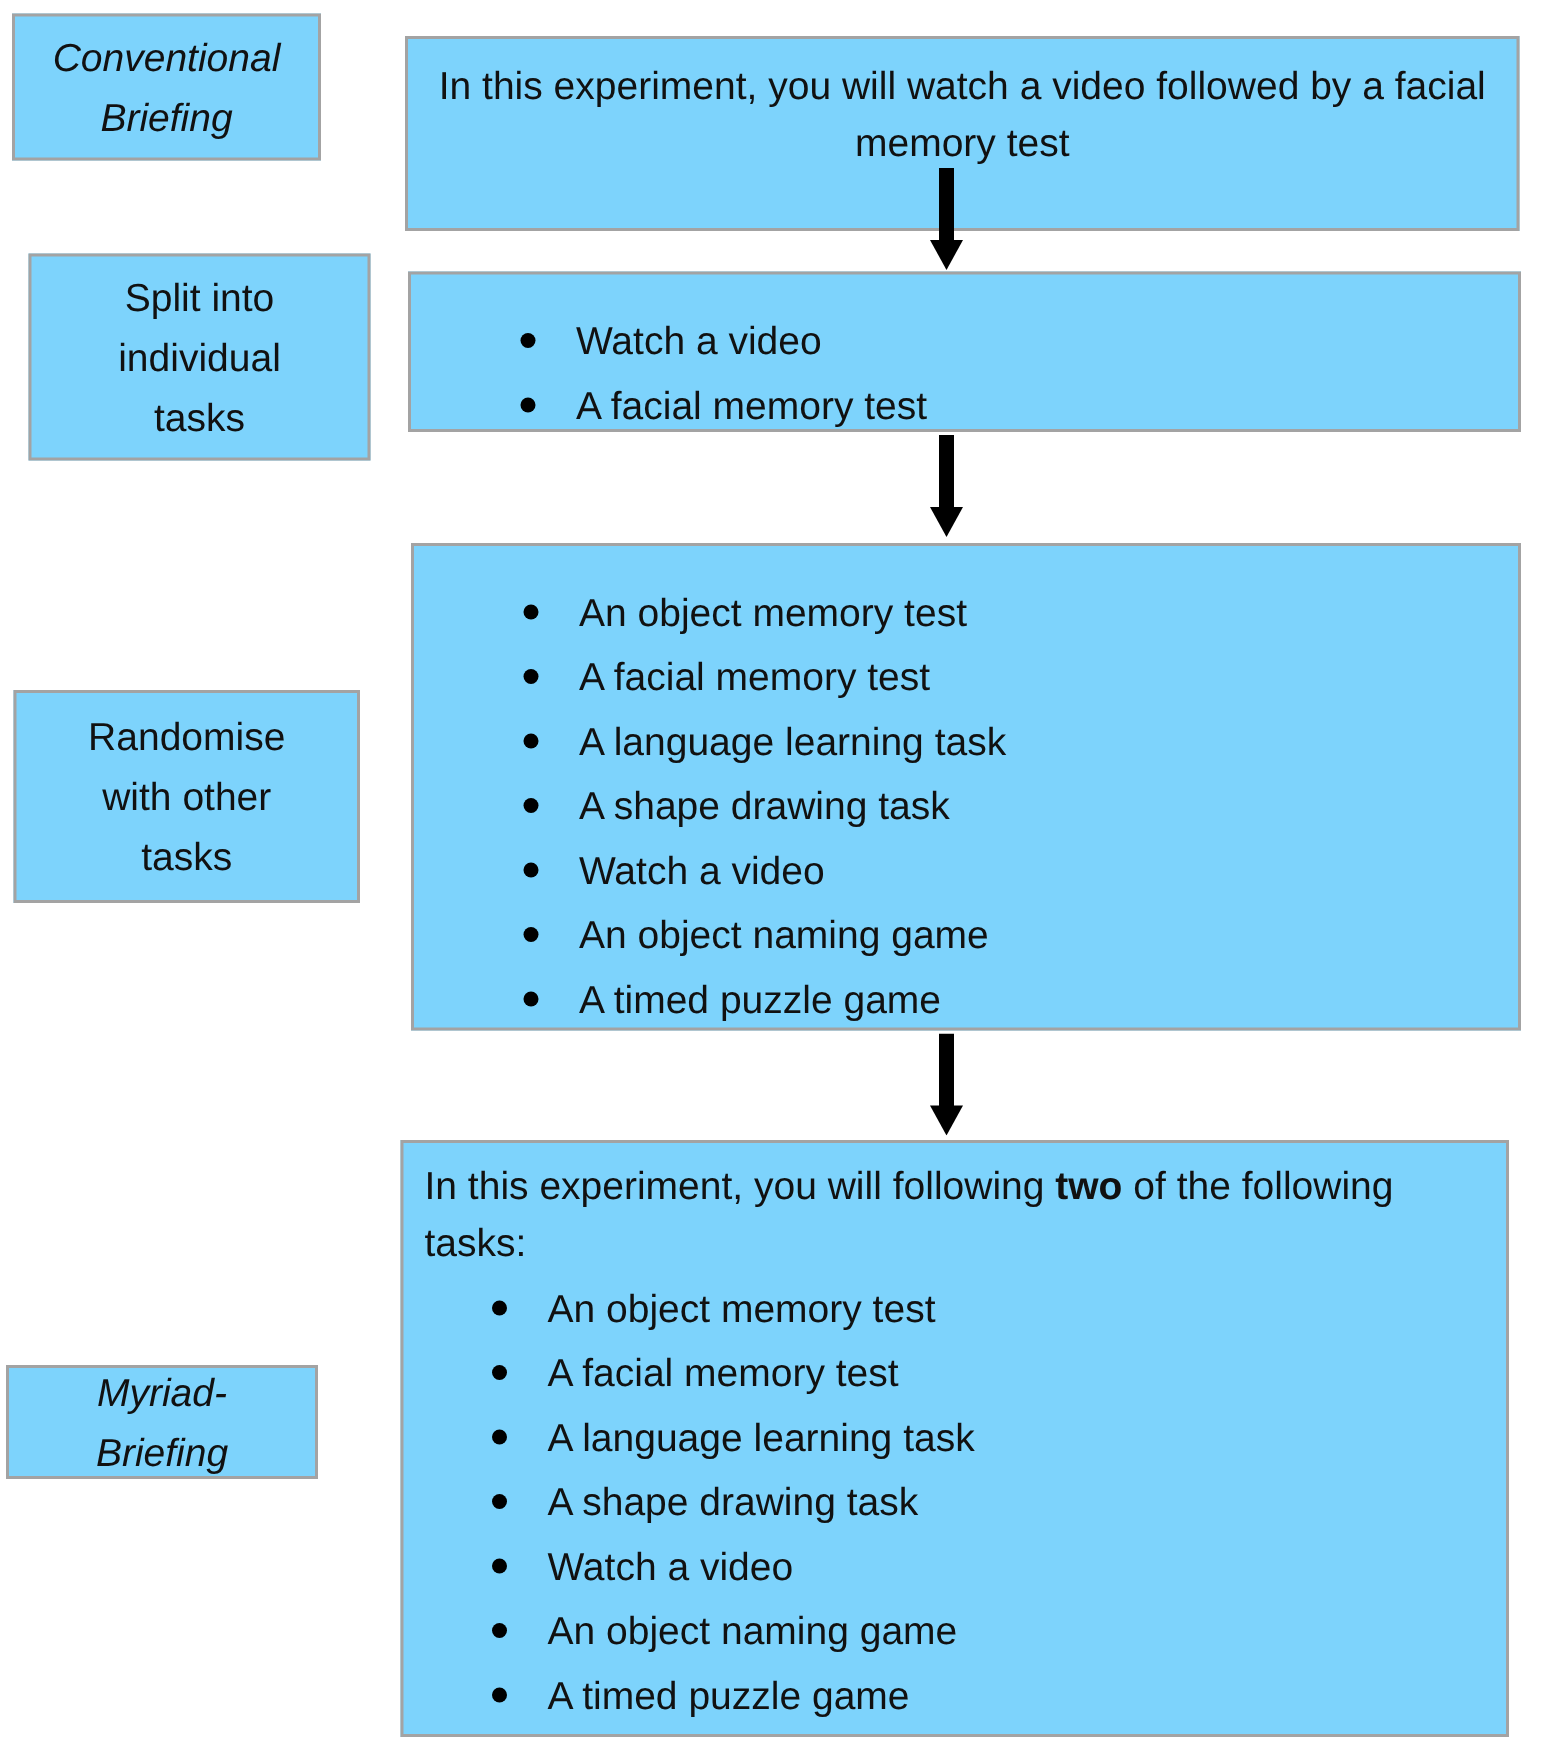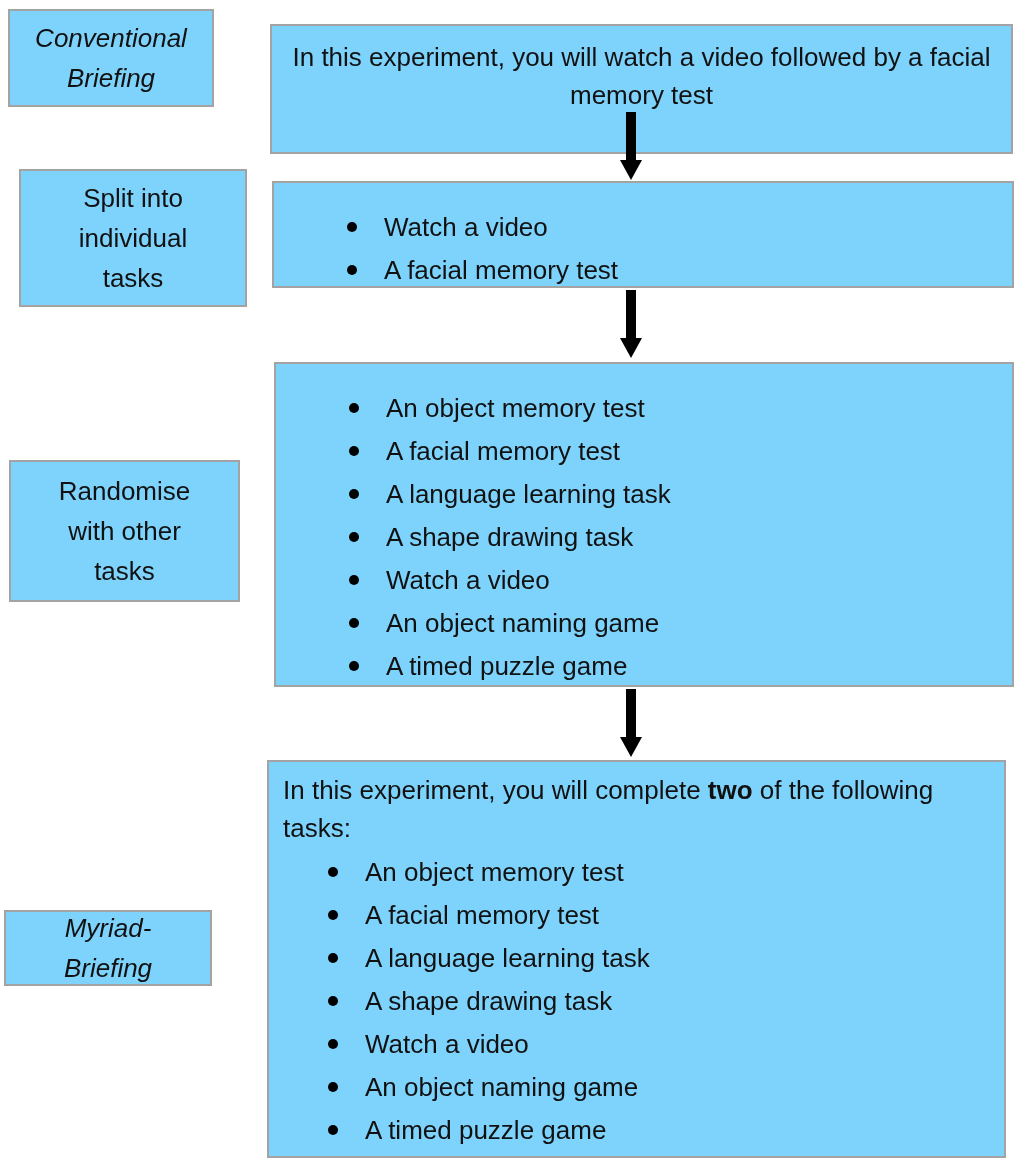--- a/index.html
+++ b/index.html
@@ -149,21 +149,21 @@
       <li>A timed puzzle game</li>
     </ul>
   </div>
 
   <svg class="arrow" id="arrow-3" viewBox="0 0 24 68">
     <rect x="7" y="0" width="10" height="50" fill="#000000"></rect>
     <polygon points="1,48 23,48 12,68" fill="#000000"></polygon>
   </svg>
 
   <div class="box" id="step-4">
-    <p class="para"><span>In this experiment, you will complete </span><b>two</b><span> of the following tasks:</span></p>
+    <p class="para"><span>In this experiment, you will following </span><b>two</b><span> of the following tasks:</span></p>
     <ul class="task-list">
       <li>An object memory test</li>
       <li>A facial memory test</li>
       <li>A language learning task</li>
       <li>A shape drawing task</li>
       <li>Watch a video</li>
       <li>An object naming game</li>
       <li>A timed puzzle game</li>
     </ul>
   </div>

